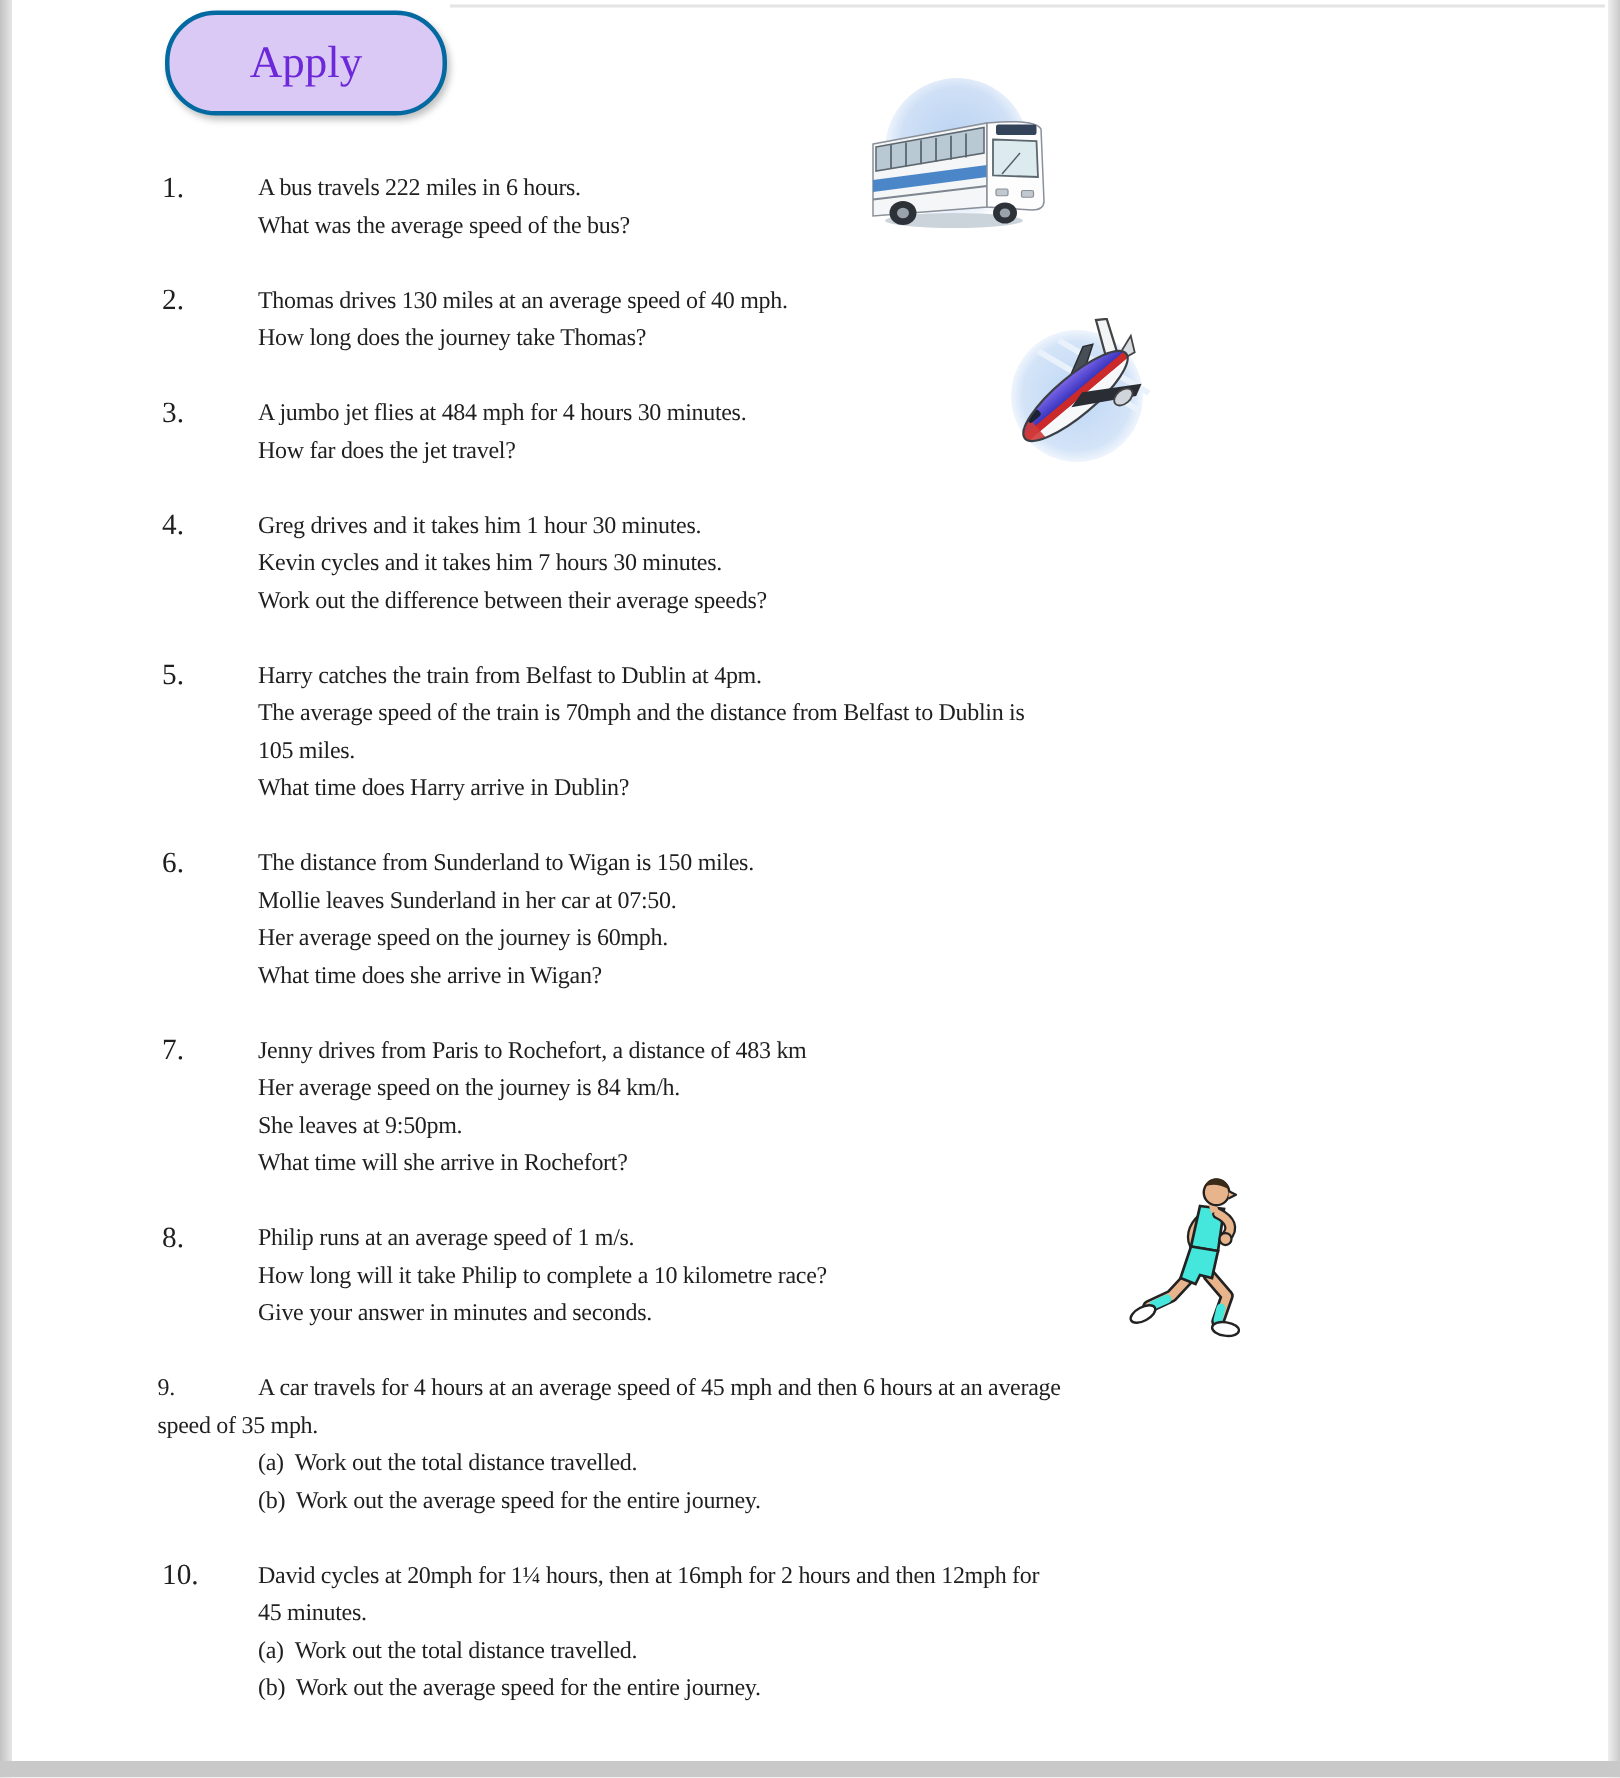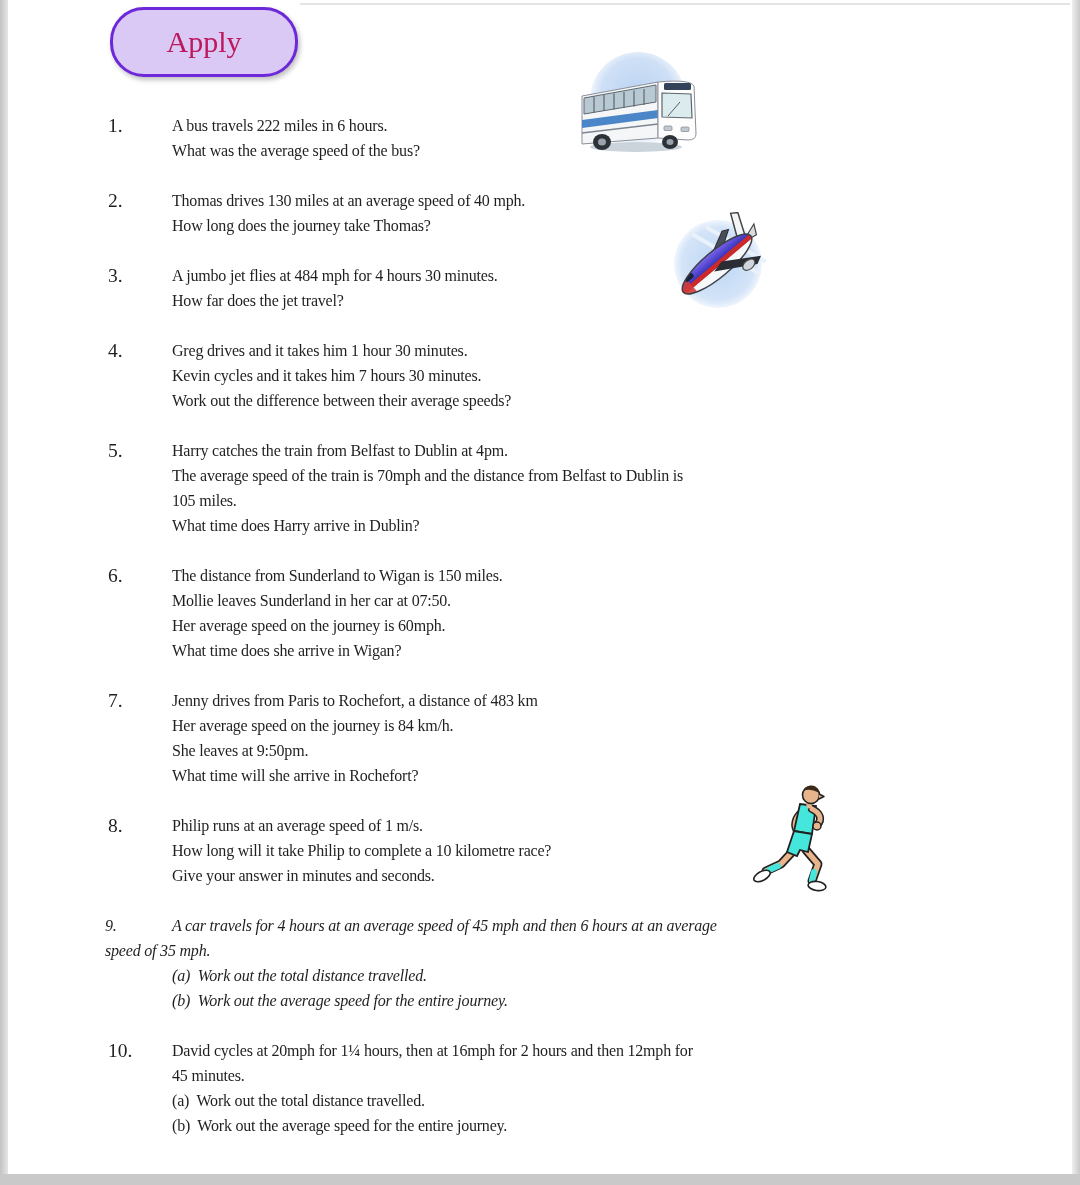--- a/index.html
+++ b/index.html
@@ -15,37 +15,37 @@
                 background:linear-gradient(90deg,#c2c2c2,#e6e6e6); }
   .edge-right { position:absolute; right:0; top:0; width:8px; height:100%;
                 background:linear-gradient(270deg,#c9c9c9,#efefef); }
   .edge-bottom{ position:absolute; left:0; bottom:0; width:100%; height:11px;
                 background:#c9c9c9; }
   .top-line   { position:absolute; top:3px; left:300px; right:10px; height:2px;
                 background:#e4e4e4; }
 
   .apply-btn {
     position:absolute; left:110px; top:7px; width:188px; height:70px;
-    border:3px solid #6d28d9; border-radius:34px;
+    border:3px solid #0369a1; border-radius:34px;
     background:#d9c9f4;
     display:flex; align-items:center; justify-content:center;
-    font-size:30px; color:#be185d;
+    font-size:30px; color:#6d28d9;
     box-shadow:2px 3px 5px rgba(0,0,0,0.25);
     cursor:pointer;
   }
 
   .questions { position:absolute; left:0; top:113px; width:1080px; }
   .question  { display:flex; margin-bottom:25px; padding-left:108px; }
   .qnum      { flex:none; width:64px; font-size:19.5px; line-height:25px; }
   .qbody     { flex:1; min-width:0; }
   .qline     { font-size:16px; line-height:25px; letter-spacing:-0.2px;
                white-space:pre-wrap; }
 
   
-  .question.q9 { display:block; padding-left:105px;font-style:italic; }
+  .question.q9 { display:block; padding-left:105px; }
   .q9 .qnum-inline { display:inline-block; width:67px; }
   .q9 .sub   { padding-left:67px; }
 
   .illus { position:absolute; }
   .illus-bus    { left:572px; top:50px;  width:132px; height:106px; }
   .illus-jet    { left:662px; top:212px; width:112px; height:104px; }
   .illus-runner { left:750px; top:782px; width:92px;  height:112px; }
   .illus svg { width:100%; height:100%; display:block; }
 </style>
 </head>

